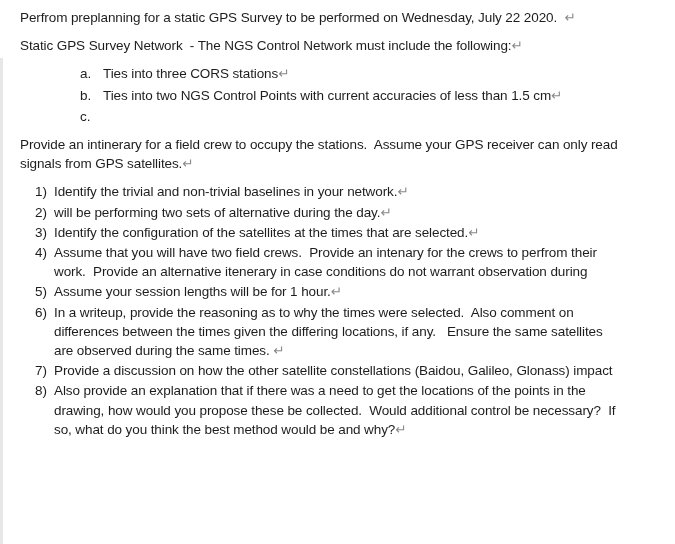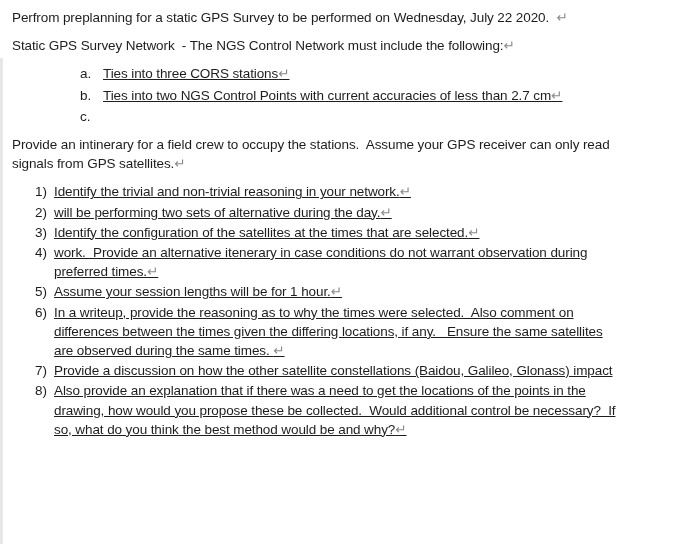--- a/index.html
+++ b/index.html
@@ -30,21 +30,21 @@
     left: 8px;
     top: 8px;
     width: 660px;
   }
   .line {
     white-space: pre;
     line-height: 19.2px;
     height: 19.2px;
   }
   .para {
-    margin: 0 0 9px 4px;
+    margin: 0 0 9px 12px;
   }
   .list {
     margin: 0 0 9px 0;
   }
   .li {
     display: flex;
     align-items: flex-start;
   }
   .lettered > .li { margin-bottom: 2px; }
   .lettered > .li:last-child { margin-bottom: 0; }
@@ -60,21 +60,20 @@
   .numbered > .li > .marker {
     margin-left: 27px;
     width: 19px;
     flex: 0 0 19px;
     line-height: 19.2px;
     white-space: pre;
   }
   .li-text {
     flex: 1 1 auto;
     min-width: 0;
-    text-decoration: underline;
   }
   .ret {
     color: #8a8a8a;
     letter-spacing: 0;
   }
 </style>
 </head>
 <body>
 
 <div class="page-edge"></div>
@@ -94,64 +93,64 @@
     <div class="li">
       <span class="marker">a.</span>
       <div class="li-text">
         <div class="line"><span>Ties into three CORS stations</span><span class="ret">↵</span></div>
       </div>
     </div>
 
     <div class="li">
       <span class="marker">b.</span>
       <div class="li-text">
-        <div class="line"><span>Ties into two NGS Control Points with current accuracies of less than 2.7 cm</span><span class="ret">↵</span></div>
+        <div class="line"><span>Ties into two NGS Control Points with current accuracies of less than 1.5 cm</span><span class="ret">↵</span></div>
       </div>
     </div>
 
     <div class="li">
       <span class="marker">c.</span>
     </div>
 
   </div>
 
   <div class="para">
     <div class="line"><span>Provide an intinerary for a field crew to occupy the stations.  Assume your GPS receiver can only read</span></div>
     <div class="line"><span>signals from GPS satellites.</span><span class="ret">↵</span></div>
   </div>
 
 
   <div class="list numbered">
 
     <div class="li">
       <span class="marker">1)</span>
       <div class="li-text">
-        <div class="line"><span>Identify the trivial and non-trivial reasoning in your network.</span><span class="ret">↵</span></div>
+        <div class="line"><span>Identify the trivial and non-trivial baselines in your network.</span><span class="ret">↵</span></div>
       </div>
     </div>
 
     <div class="li">
       <span class="marker">2)</span>
       <div class="li-text">
         <div class="line"><span>will be performing two sets of alternative during the day.</span><span class="ret">↵</span></div>
       </div>
     </div>
 
     <div class="li">
       <span class="marker">3)</span>
       <div class="li-text">
         <div class="line"><span>Identify the configuration of the satellites at the times that are selected.</span><span class="ret">↵</span></div>
       </div>
     </div>
 
     <div class="li">
       <span class="marker">4)</span>
       <div class="li-text">
+        <div class="line"><span>Assume that you will have two field crews.  Provide an intenary for the crews to perfrom their</span></div>
         <div class="line"><span>work.  Provide an alternative itenerary in case conditions do not warrant observation during</span></div>
-        <div class="line"><span>preferred times.</span><span class="ret">↵</span></div>
       </div>
     </div>
 
     <div class="li">
       <span class="marker">5)</span>
       <div class="li-text">
         <div class="line"><span>Assume your session lengths will be for 1 hour.</span><span class="ret">↵</span></div>
       </div>
     </div>
 

